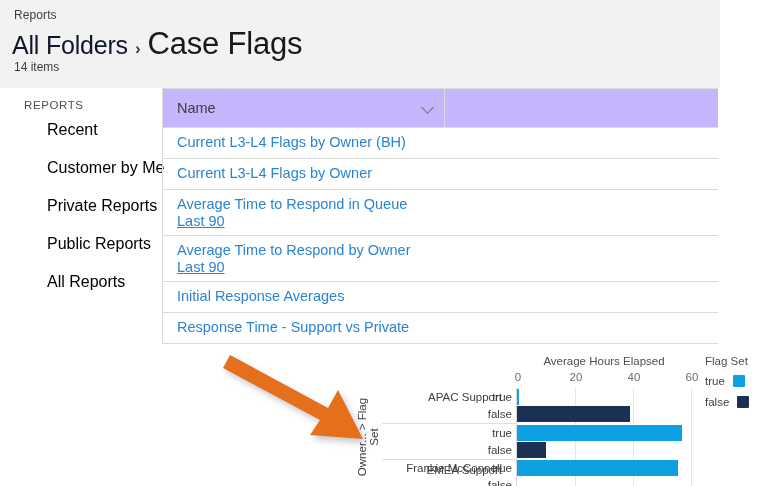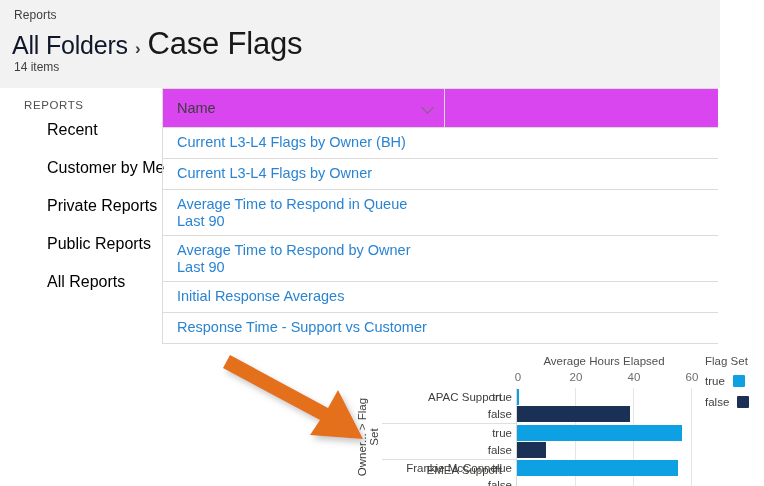--- a/index.html
+++ b/index.html
@@ -84,21 +84,21 @@
 
   
   #reports-table {
     position: absolute;
     left: 162px; top: 88px;
     width: 556px;
   }
   #table-head {
     display: flex;
     height: 40px;
-    background: #d946ef;
+    background: #c4b5fd;
     border-top: 1px solid #dddbda;
     border-bottom: 1px solid #dddbda;
     box-sizing: border-box;
   }
   #table-head .th {
     display: flex;
     align-items: center;
     justify-content: space-between;
     box-sizing: border-box;
     padding: 0 10px 0 14px;
@@ -147,20 +147,21 @@
   }
   .report-link {
     font-size: 14.5px;
     color: #2a84d2;
     cursor: pointer;
     line-height: 16.5px;
     display: block;
   }
   .report-link .sub {
     display: block;
+    text-decoration: underline;
   }
 
   
   #annotation-arrow {
     position: absolute;
     left: 200px; top: 352px;
     width: 190px; height: 125px;
     pointer-events: none;
   }
   #chart-xtitle {
@@ -317,21 +318,21 @@
 
   <div class="report-row">
     <div class="cell-name">
       <span class="report-link">Initial Response Averages</span>
     </div>
     <div class="cell-desc"></div>
   </div>
 
   <div class="report-row">
     <div class="cell-name">
-      <span class="report-link">Response Time - Support vs Customer</span>
+      <span class="report-link">Response Time - Support vs Private</span>
     </div>
     <div class="cell-desc"></div>
   </div>
 </div>
 
 <svg id="annotation-arrow" viewBox="0 0 190 125">
   <defs>
     <filter id="arrowshadow" x="-20%" y="-20%" width="150%" height="150%">
       <feDropShadow dx="3" dy="4" stdDeviation="3" flood-color="#999999" flood-opacity="0.55"></feDropShadow>
     </filter>

